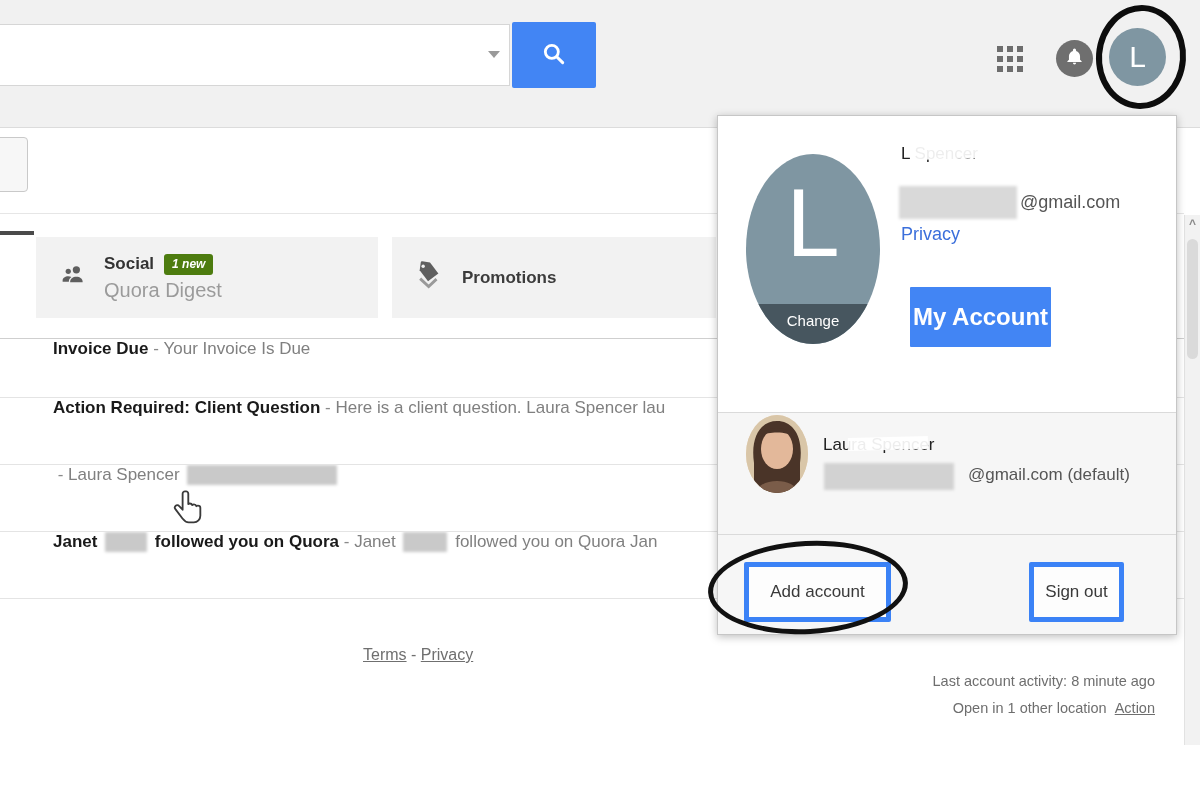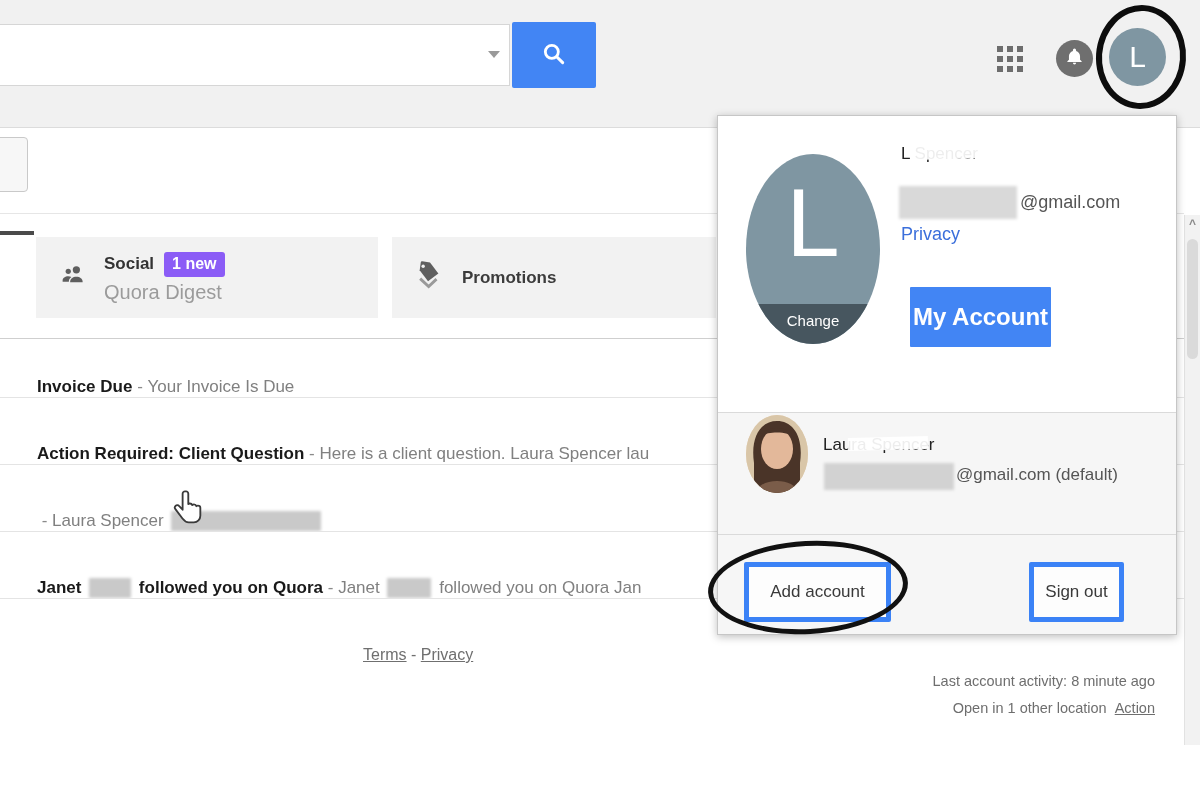--- a/index.html
+++ b/index.html
@@ -24,27 +24,27 @@
 
   
   .primary-underline { position:absolute; left:0; top:231px; width:34px; height:4px; background:#4a4a4a; }
   .tab { position:absolute; top:237px; height:81px; background:#f2f2f2; display:flex; align-items:center; }
   .tab-social { left:36px; width:342px; }
   .tab-promos { left:392px; width:324px; }
   .tab-icon { margin-left:20px; flex:none; }
   .tab-texts { margin-left:16px; }
   .tab-title-row { display:flex; align-items:center; gap:10px; }
   .tab-title { font-size:17px; font-weight:bold; color:#333; }
-  .tab-badge { background:#8b5cf6; color:#fff; font-size:16px; font-weight:bold; padding:3px 8px 4px; border-radius:3px; }
+  .tab-badge { background:#4d7c0f; color:#fff; font-size:12px; font-weight:bold; padding:3px 8px 4px; border-radius:3px;font-style:italic; }
   .tab-sub { font-size:20px; color:#9b9b9b; margin-top:4px; }
   .tab-promo-label { font-size:17px; font-weight:600; color:#3c3c3c; margin-left:18px; }
 
   
   .email-list { position:absolute; left:0; top:338px; width:1184px; border-top:1px solid #cfcfcf; }
-  .email-row { height:67px; border-bottom:1px solid #e4e4e4; display:flex; align-items:flex-end; padding-left:37px; overflow:hidden; white-space:nowrap; background:#fff; cursor:pointer; }
+  .email-row { height:67px; border-bottom:1px solid #e4e4e4; display:flex; align-items:flex-start; padding-left:53px; overflow:hidden; white-space:nowrap; background:#fff; cursor:pointer; }
   .email-row:first-child { height:59px; }
   .email-row span { white-space:pre; font-size:17px; }
   .seg-subject { color:#1a1a1a; font-weight:bold; }
   .seg-sep { color:#8a8a8a; }
   .seg-snippet { color:#808080; }
   .seg-redact { display:inline-block; height:20px; background:#c9c9c9; filter:blur(1.5px); border-radius:1px; margin:0 3px; vertical-align:middle; }
 
   
   .terms-row { position:absolute; left:363px; top:646px; font-size:16px; color:#6f6f6f; }
   .terms-row a { color:#6f6f6f; text-decoration:underline; cursor:pointer; }
@@ -211,21 +211,21 @@
           <rect width="62" height="78" fill="#d9c6a8"></rect>
           <path d="M8 48 C4 20 16 6 31 6 C46 6 58 20 54 48 L54 78 L8 78 Z" fill="#4a3428"></path>
           <ellipse cx="31" cy="34" rx="16" ry="20" fill="#e3b89a"></ellipse>
           <path d="M15 22 C18 10 44 10 47 22 C44 16 18 16 15 22 Z" fill="#4a3428"></path>
           <path d="M10 78 C12 62 50 62 52 78 Z" fill="#7a5c49"></path>
         </svg>
       </div>
       <div class="acct-name" style="left:105px; top:22px; color:#222;">Laura Spencer</div>
       <div class="name-smudge" style="left:130px; top:24px; width:80px; height:13px;"></div>
       <div class="email-blur" style="left:106px; top:50px; width:130px; height:27px; background:#d2d2d2;"></div>
-      <div class="email-suffix" style="left:238px; top:52px; font-size:17px;">@gmail.com (default)</div>
+      <div class="email-suffix" style="left:250px; top:52px; font-size:17px;">@gmail.com (default)</div>
     </div>
 
     <div class="panel-foot">
       <button class="ghost-btn add-acct">Add account</button>
       <button class="ghost-btn sign-out">Sign out</button>
     </div>
   </div>
 
   <div class="ring-add"></div>
 

